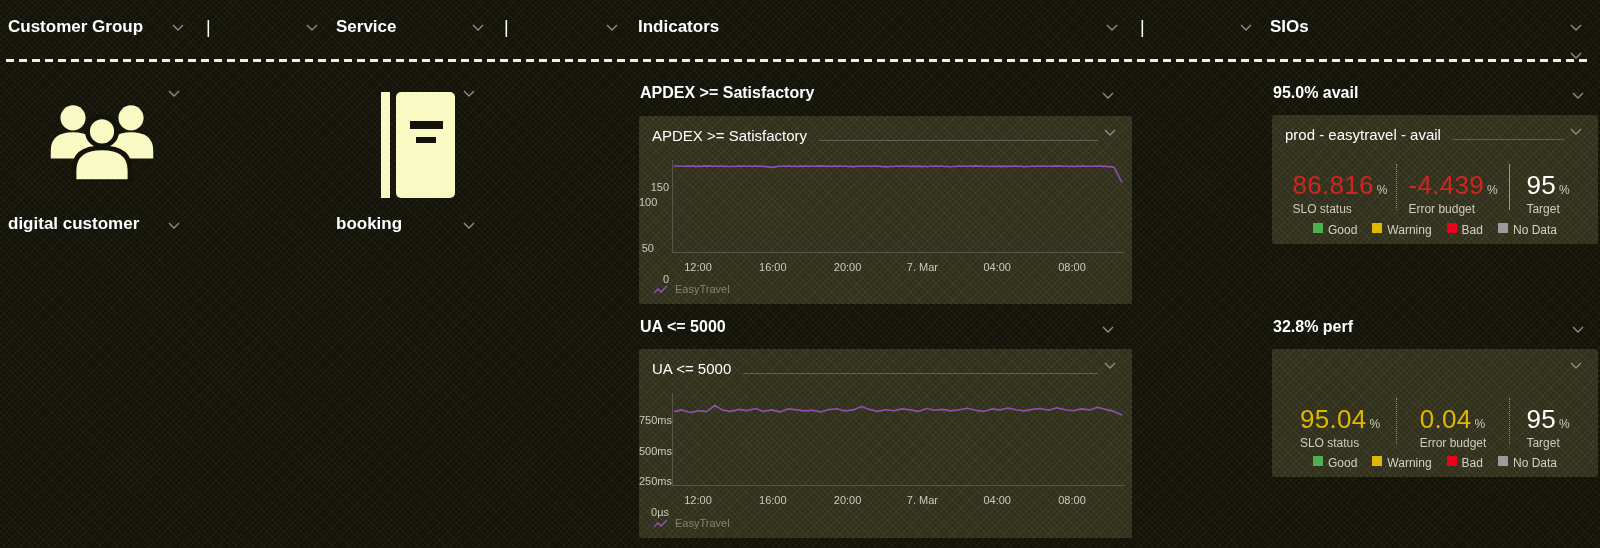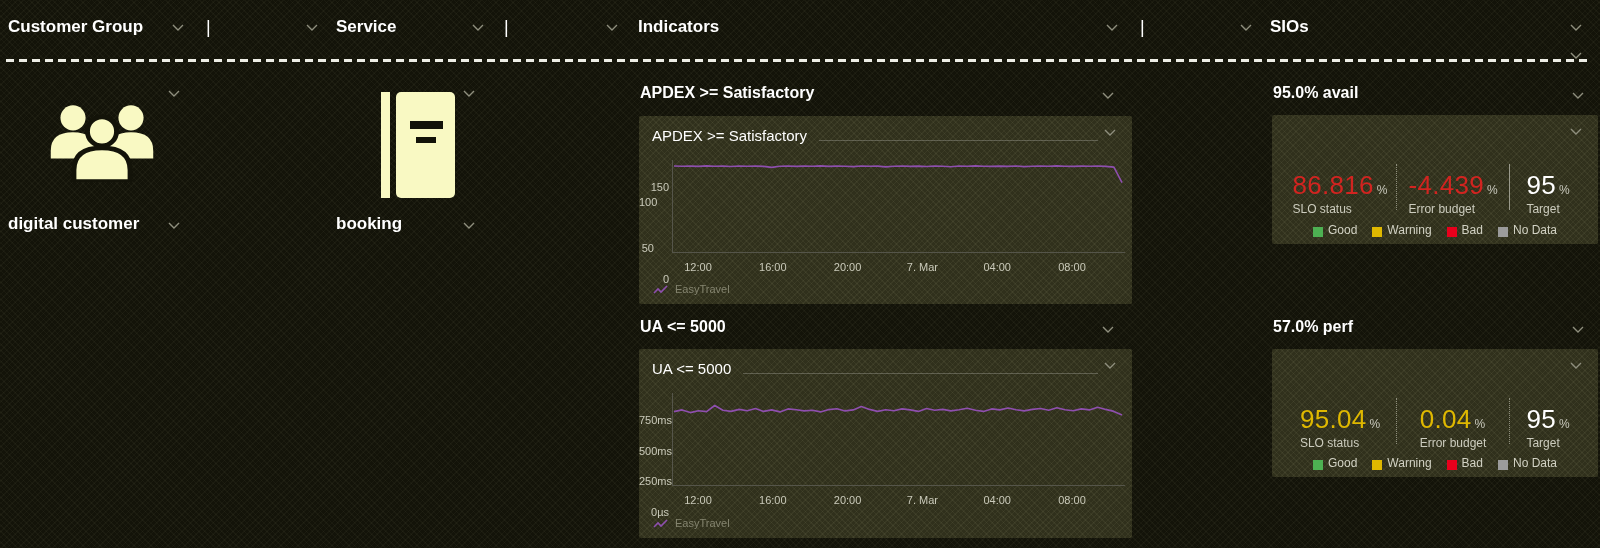--- a/index.html
+++ b/index.html
@@ -44,21 +44,21 @@
   .metric-inner{display:inline-block;text-align:left;}
   .mv{display:flex;align-items:baseline;}
   .val{font-size:26px;font-weight:400;letter-spacing:.3px;}
   .unit{font-size:12px;color:#c8c8bc;margin-left:3px;}
   .mlabel{font-size:12px;color:#ccccbe;margin-top:1px;}
   .vsep{width:0;height:46px;align-self:center;}
   .vsep.dotted{border-left:1px dotted #8d8d7c;}
   .vsep.solid{border-left:1px solid #9a9a8c;}
   .slo-legend{position:absolute;left:0;right:0;bottom:7px;display:flex;justify-content:center;
     align-items:center;gap:15px;font-size:12px;color:#d2d2c4;}
-  .litem{display:flex;align-items:flex-end;gap:5px;}
+  .litem{display:flex;align-items:flex-start;gap:5px;}
   .lsq{width:10px;height:10px;display:inline-block;}
 </style>
 </head>
 <body>
 
 <div class="page">
 
   <span class="tb-label" style="left:8px">Customer Group</span>
   <span class="chev" style="left:172px;top:24px"><svg width="12" height="7" viewBox="0 0 12 7">
         <polyline points="1,1 6,6 11,1" fill="none" stroke="#8f8f7e" stroke-width="1.4"></polyline>
@@ -200,20 +200,24 @@
         <polyline points="2.0,18.6 10.1,16.9 18.3,19.6 26.4,17.7 34.6,18.6 42.7,12.5 50.9,17.2 59.0,18.4 67.2,16.4 75.3,17.7 83.5,15.5 91.6,18.4 99.7,16.9 107.9,18.9 116.0,15.9 124.2,16.7 132.3,17.9 140.5,17.2 148.6,18.9 156.8,16.6 164.9,15.7 173.1,17.9 181.2,16.9 189.3,13.5 197.5,16.4 205.6,18.4 213.8,16.7 221.9,17.7 230.1,15.9 238.2,16.9 246.4,18.4 254.5,15.5 262.7,17.2 270.8,16.4 278.9,17.9 287.1,16.7 295.2,15.2 303.4,17.2 311.5,18.4 319.7,15.9 327.8,16.9 336.0,15.0 344.1,16.7 352.3,17.9 360.4,16.4 368.5,15.5 376.7,17.2 384.8,14.7 393.0,16.7 401.1,17.7 409.3,15.9 417.4,16.9 425.6,14.2 433.7,16.4 441.9,18.4 450.0,22.1" fill="none" stroke="#8e4fae" stroke-width="1.6" stroke-linejoin="round"></polyline>
       </svg>
     </div>
 
   <span class="col-header" style="left:1273px;top:84px">95.0% avail</span>
   <span class="chev" style="left:1572px;top:92px"><svg width="12" height="7" viewBox="0 0 12 7">
         <polyline points="1,1 6,6 11,1" fill="none" stroke="#8f8f7e" stroke-width="1.4"></polyline>
       </svg></span>
 
   <div class="tile" style="left:1272px;top:115px;width:326px;height:129px">
+    <div class="tile-title-row">
+      <span class="tile-title">prod - easytravel - avail</span>
+      <span class="title-line"></span>
+    </div>
     <span class="chev tile-chev" style="position:absolute"><svg width="12" height="7" viewBox="0 0 12 7">
           <polyline points="1,1 6,6 11,1" fill="none" stroke="#8f8f7e" stroke-width="1.4"></polyline>
         </svg></span>
     <div class="slo-metrics">
       <div class="metric">
         <div class="metric-inner">
           <div class="mv">
               <span class="val" style="color: rgb(210, 36, 32);">86.816</span>
               <span class="unit">%</span>
             </div>
@@ -254,21 +258,21 @@
           <span class="lsq" style="background-color: rgb(232, 0, 28);"></span>
           <span>Bad</span>
         </span>
       <span class="litem">
           <span class="lsq" style="background-color: rgb(155, 155, 155);"></span>
           <span>No Data</span>
         </span>
     </div>
   </div>
 
-  <span class="col-header" style="left:1273px;top:318px">57.0% perf</span>
+  <span class="col-header" style="left:1273px;top:318px">32.8% perf</span>
   <span class="chev" style="left:1572px;top:326px"><svg width="12" height="7" viewBox="0 0 12 7">
         <polyline points="1,1 6,6 11,1" fill="none" stroke="#8f8f7e" stroke-width="1.4"></polyline>
       </svg></span>
 
   <div class="tile" style="left:1272px;top:349px;width:326px;height:128px">
     <span class="chev tile-chev" style="position:absolute"><svg width="12" height="7" viewBox="0 0 12 7">
           <polyline points="1,1 6,6 11,1" fill="none" stroke="#8f8f7e" stroke-width="1.4"></polyline>
         </svg></span>
     <div class="slo-metrics">
       <div class="metric">

